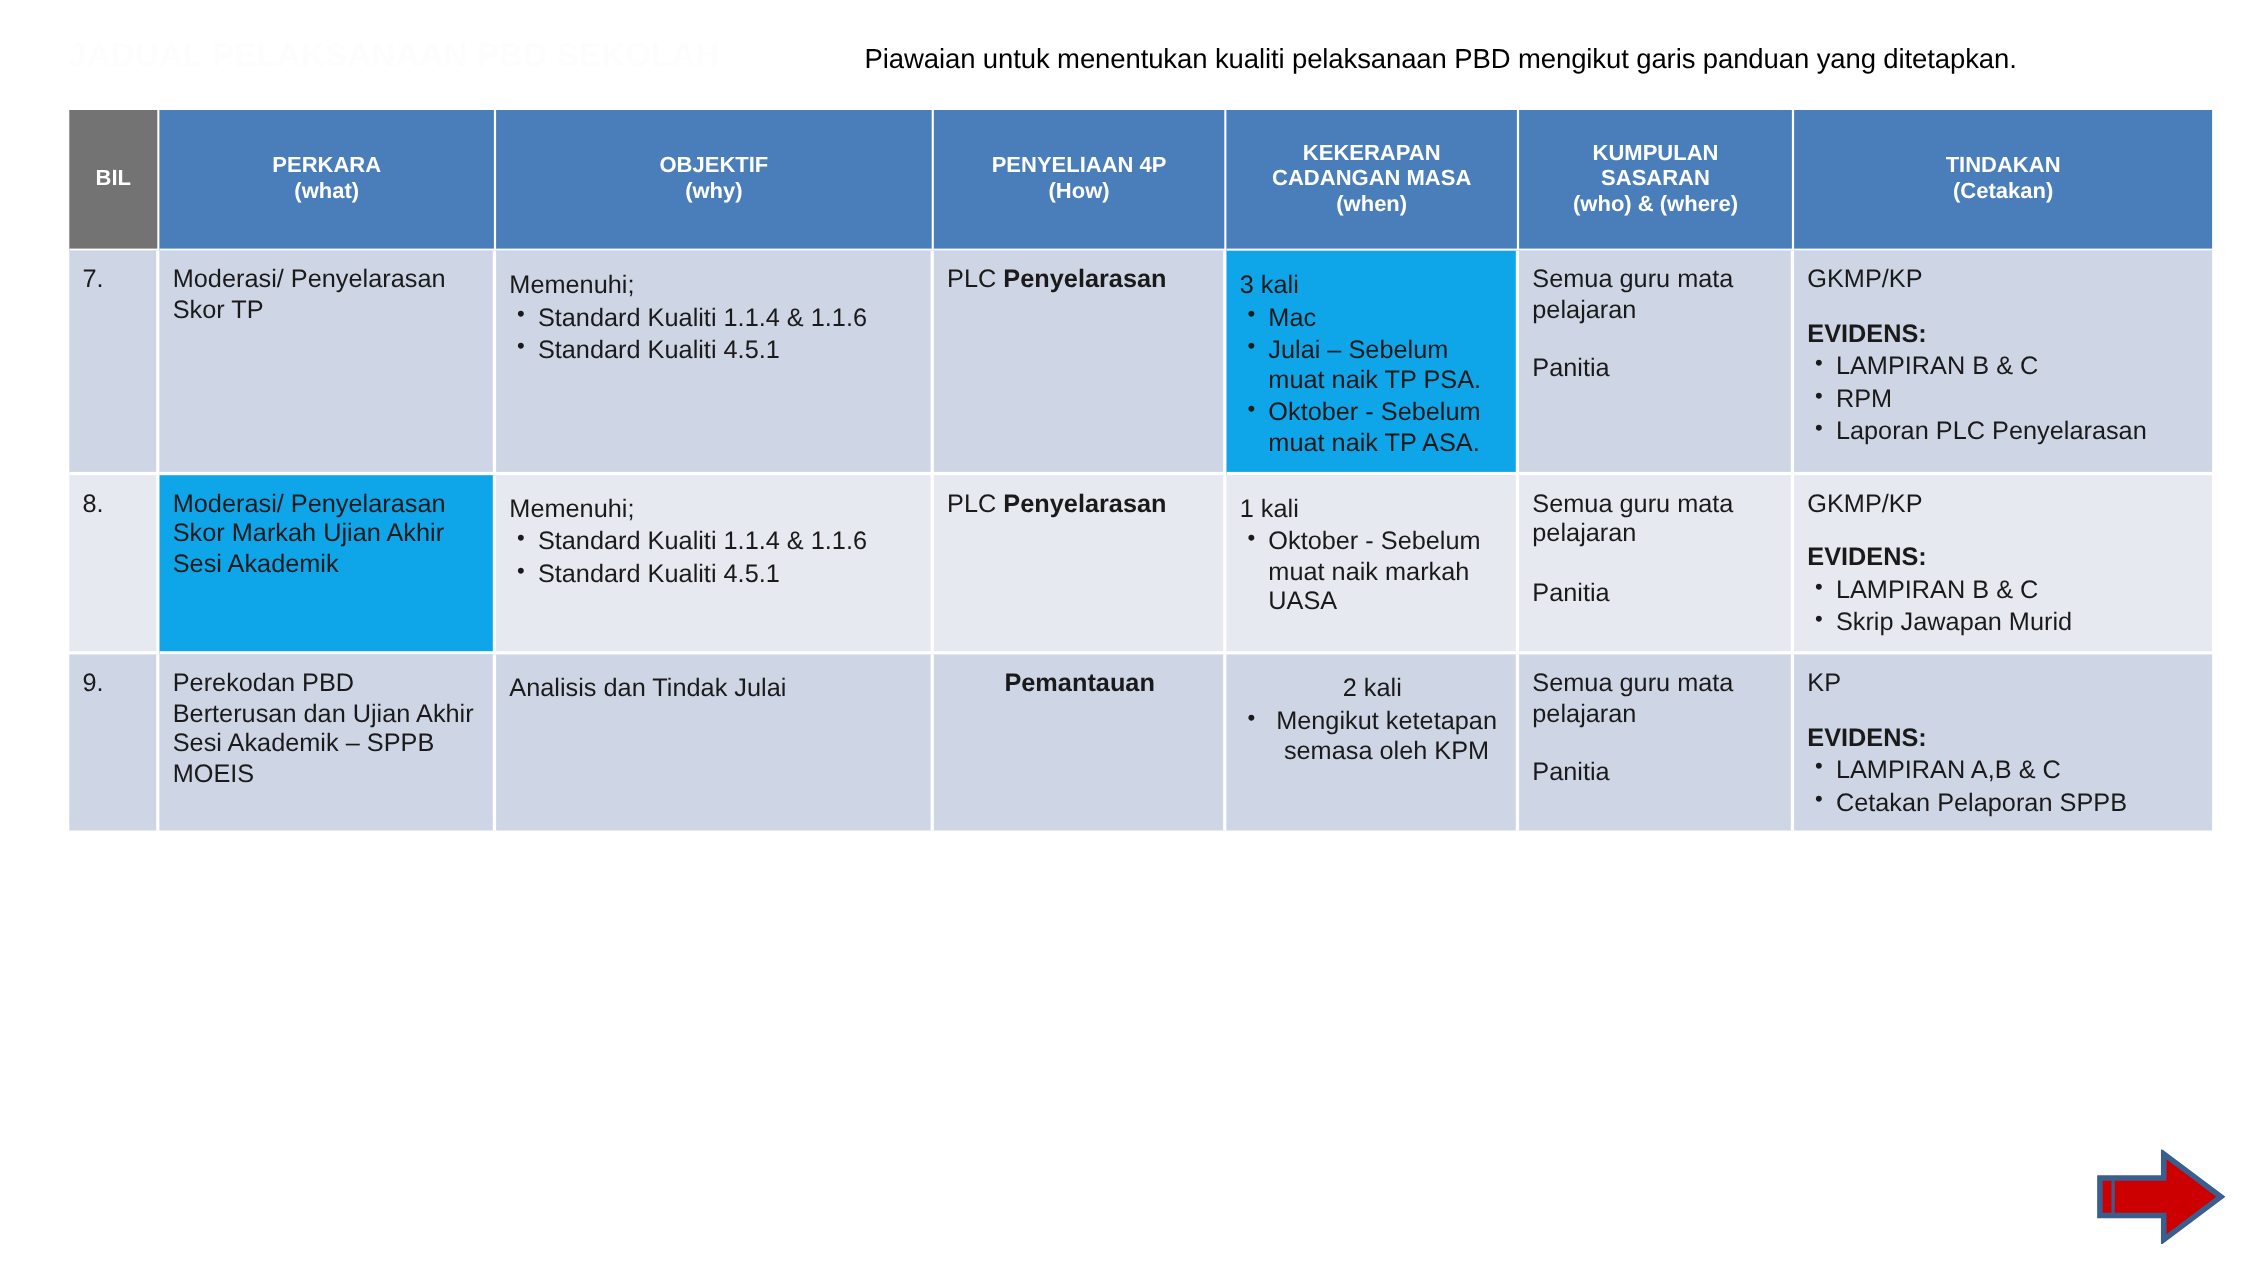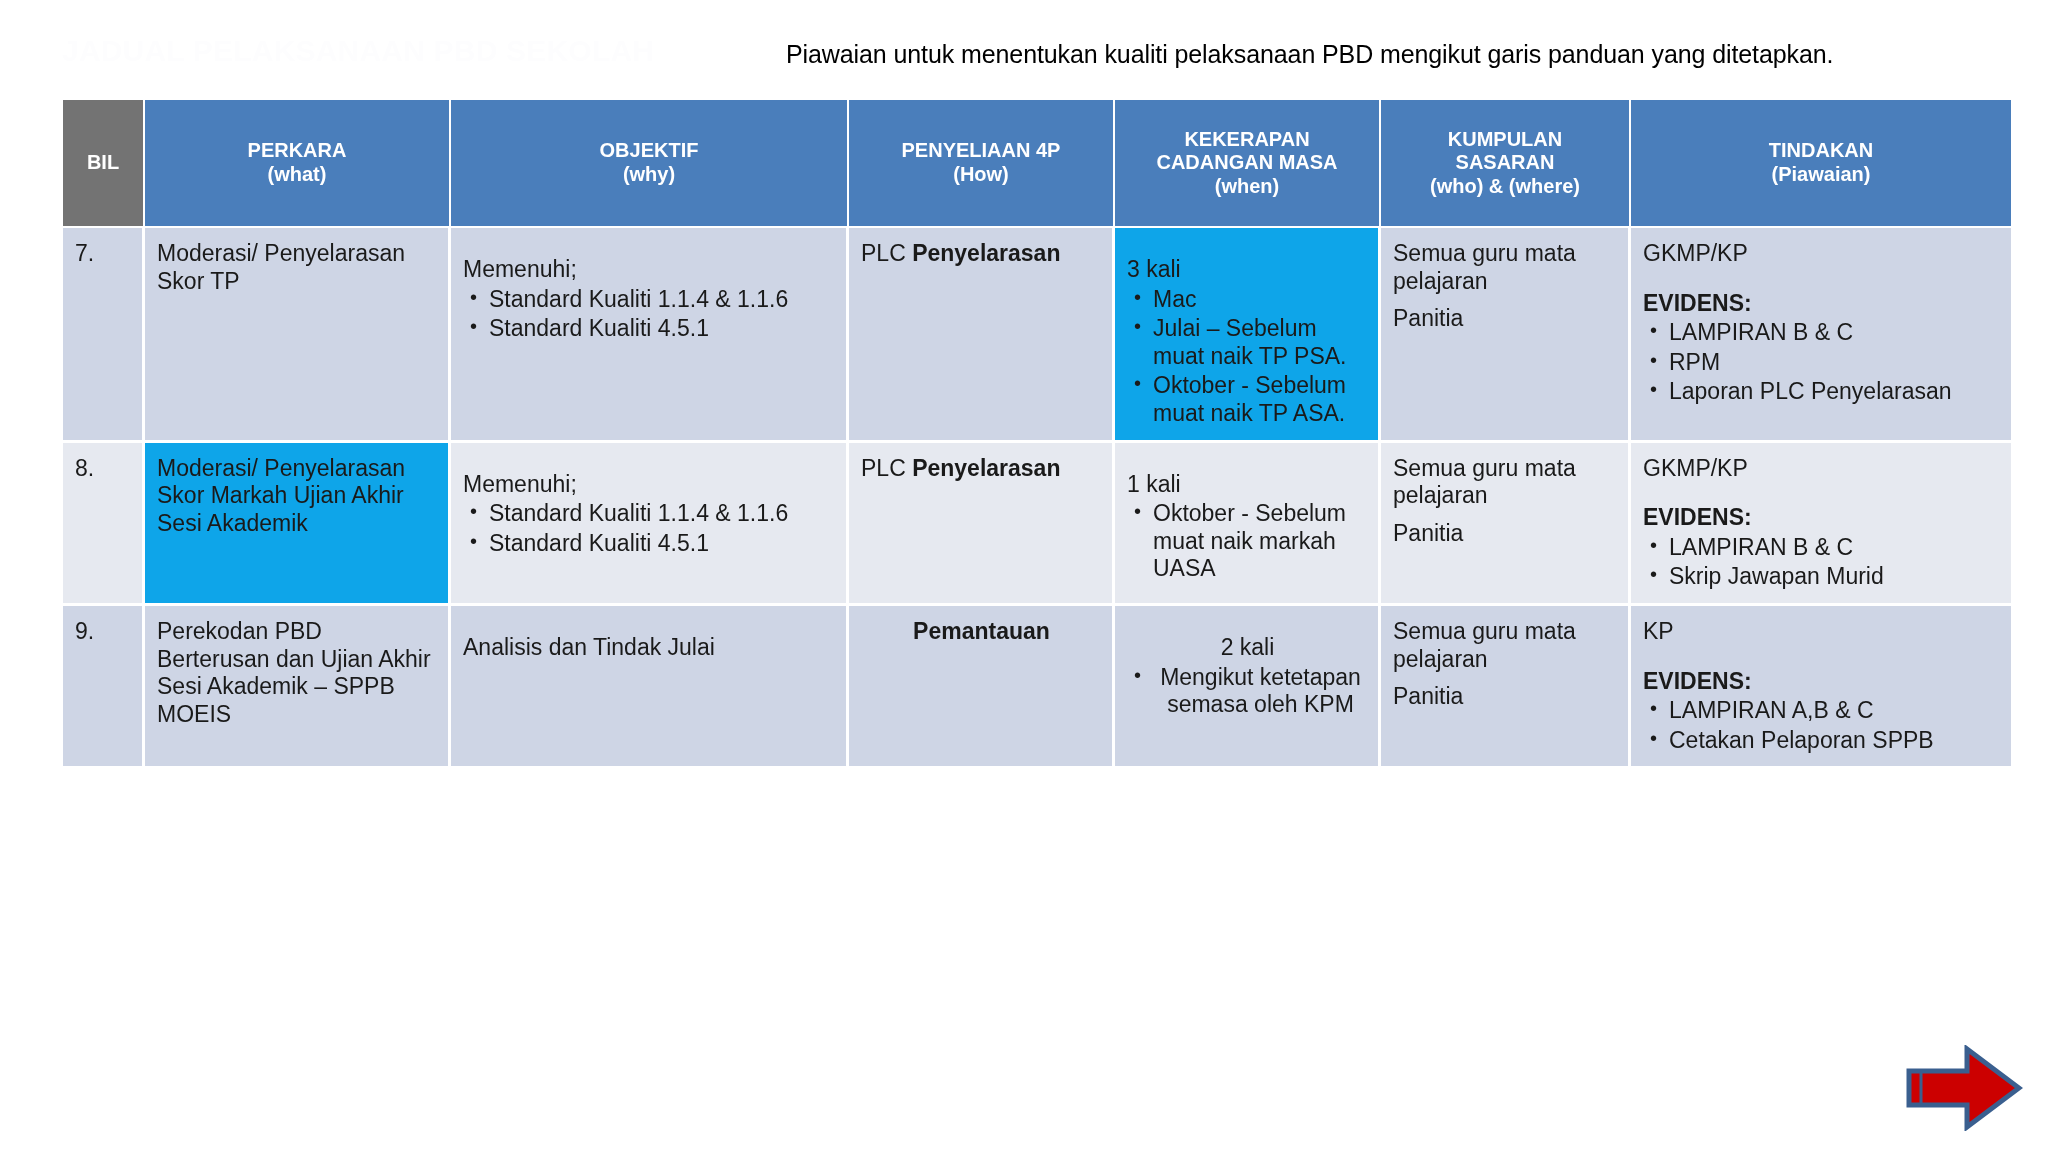--- a/index.html
+++ b/index.html
@@ -96,21 +96,21 @@
   }
   td.cell-center {
     text-align: center;
     vertical-align: middle;
     padding-top: 0;
   }
   td.cell-mid {
     vertical-align: middle;
   }
 
-  .lead { margin: 16px 0 2px 0; }
+  .lead { margin: 5px 0 2px 0; }
   .bold { font-weight: 700; }
 
   ul.bullets {
     margin: 2px 0 0 0;
     padding-left: 26px;
     list-style: none;
   }
   ul.bullets li {
     position: relative;
     margin: 0 0 2px 0;
@@ -120,21 +120,21 @@
     content: "\2022";
     position: absolute;
     left: -19px;
     top: -1px;
     font-size: 20px;
   }
 
   .spacer-gap { height: 22px; }
 
   .center-block { text-align: left; }
-  .center-block .p2 { margin-top: 10px; }
+  .center-block .p2 { margin-top: 26px; }
 
   
   #red-arrow {
     position: absolute;
     left: 1905px;
     top: 1045px;
     width: 118px;
     height: 86px;
     pointer-events: none;
   }
@@ -178,21 +178,21 @@
         <div>CADANGAN MASA</div>
         <div class="sub">(when)</div>
       </th>
       <th style="background: rgb(74, 126, 187);">
         <div>KUMPULAN</div>
         <div>SASARAN</div>
         <div class="sub">(who) &amp; (where)</div>
       </th>
       <th style="background: rgb(74, 126, 187);">
         <div>TINDAKAN</div>
-        <div class="sub">(Piawaian)</div>
+        <div class="sub">(Cetakan)</div>
       </th>
     </tr>
   </thead>
   <tbody id="table-body">
       <tr class="row-shade-a">
         <td class="cell-bil" style="background: rgb(206, 213, 229);">7.</td>
         <td style="background: rgb(206, 213, 229);">Moderasi/ Penyelarasan Skor TP</td>
         <td style="background: rgb(206, 213, 229);">
           <div class="lead">Memenuhi;</div>
           <ul class="bullets">

